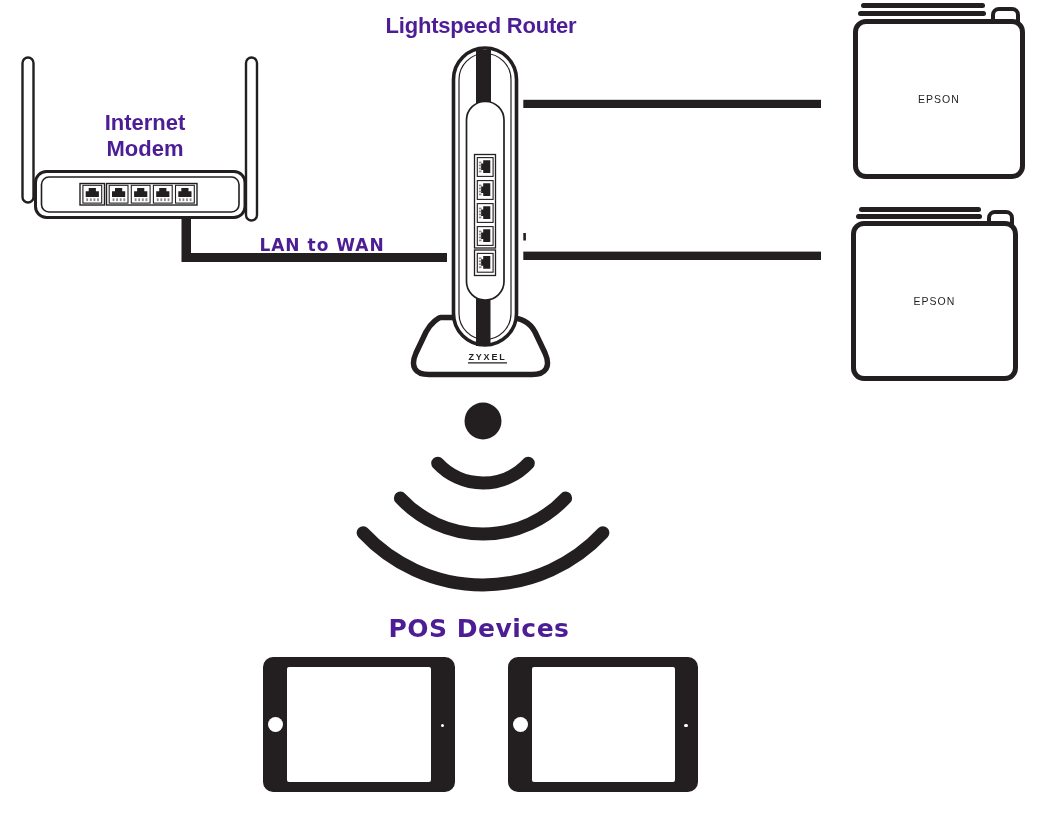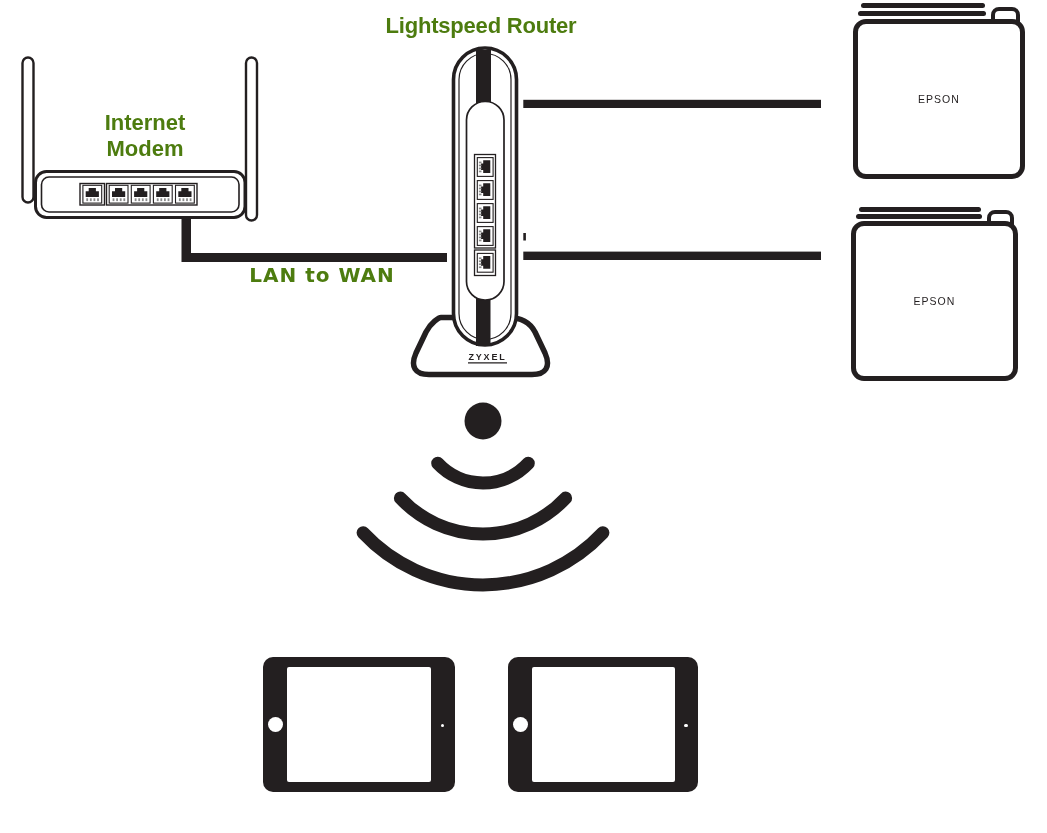--- a/index.html
+++ b/index.html
@@ -1,25 +1,25 @@
 <!DOCTYPE html>
 <html><head>
 <meta charset="utf-8">
 <style>
   html,body{margin:0;padding:0;background:#fff;}
   #canvas{
     position:relative;width:1047px;height:833px;background:#fff;overflow:hidden;
     font-family:"Liberation Sans",sans-serif;color:#231f20;
   }
   .abs{position:absolute;}
-  .label{font-weight:bold;text-align:center;color:#4d7c0f;}
+  .label{font-weight:bold;text-align:center;color:#4c1d95;}
   .label-geom{font-family:"DejaVu Sans","Liberation Sans",sans-serif;letter-spacing:.5px;}
   .title-label{font-size:22px;letter-spacing:-.2px;}
   .modem-label{font-size:22px;line-height:1.16;}
-  .lan-label{font-size:20px;letter-spacing:1px;margin-top:28px;}
+  .lan-label{font-size:17px;letter-spacing:1px;}
   .big-label{font-size:25px;}
   svg{display:block;}
   .shape{fill:#fff;stroke:#231f20;}
   
   .printer{position:absolute;width:190px;height:185px;}
   .printer .lid{position:absolute;background:#231f20;border-radius:3px;height:5px;}
   .printer .tab{position:absolute;width:29px;height:20px;background:#fff;border:4px solid #231f20;border-radius:8px 8px 0 0;box-sizing:border-box;}
   .printer .body{position:absolute;background:#fff;border:5px solid #231f20;border-radius:13px;box-sizing:border-box;display:flex;align-items:center;justify-content:center;}
   .printer .brand{font-size:10.5px;letter-spacing:1px;color:#231f20;font-family:"Liberation Sans",sans-serif;}
   
@@ -104,20 +104,21 @@
   <div class="abs label title-label" style="left:331px;top:13px;width:300px;">Lightspeed Router</div>
 
   <div class="abs label modem-label" style="left:70px;top:110px;width:150px;">
     <div>Internet</div>
     <div>Modem</div>
   </div>
 
   <div class="abs label label-geom lan-label" style="left:222px;top:235px;width:200px;">LAN to WAN</div>
 
 
+  <div class="abs label label-geom big-label" style="left:379px;top:614px;width:200px;">POS Devices</div>
 
   <div class="printer" style="left:845px;top:0px;">
     <div class="lid" style="left:16px;top:3px;width:124px;"></div>
     <div class="lid" style="left:13px;top:10.5px;width:128px;"></div>
     <div class="tab" style="left:145.5px;top:7px;"></div>
     <div class="body" style="left:8px;top:19px;width:172px;height:160px;">
       <span class="brand">EPSON</span>
     </div>
   </div>
 

